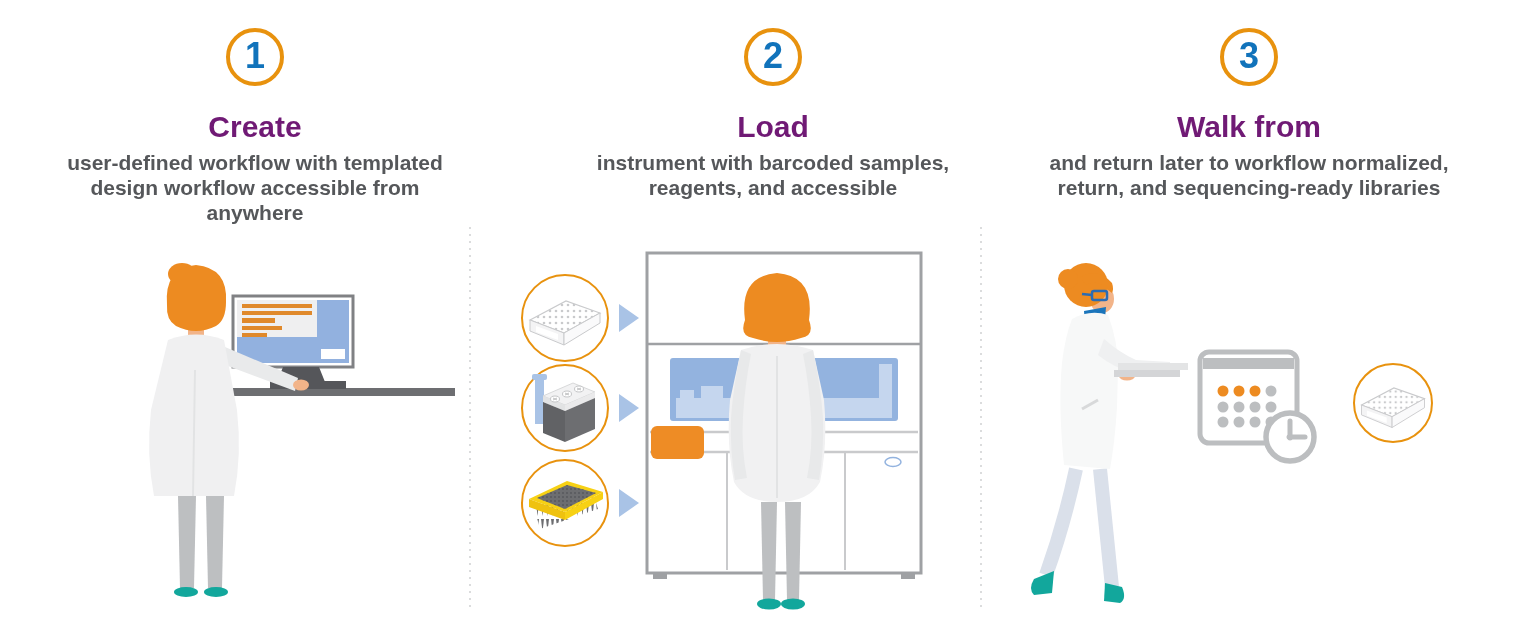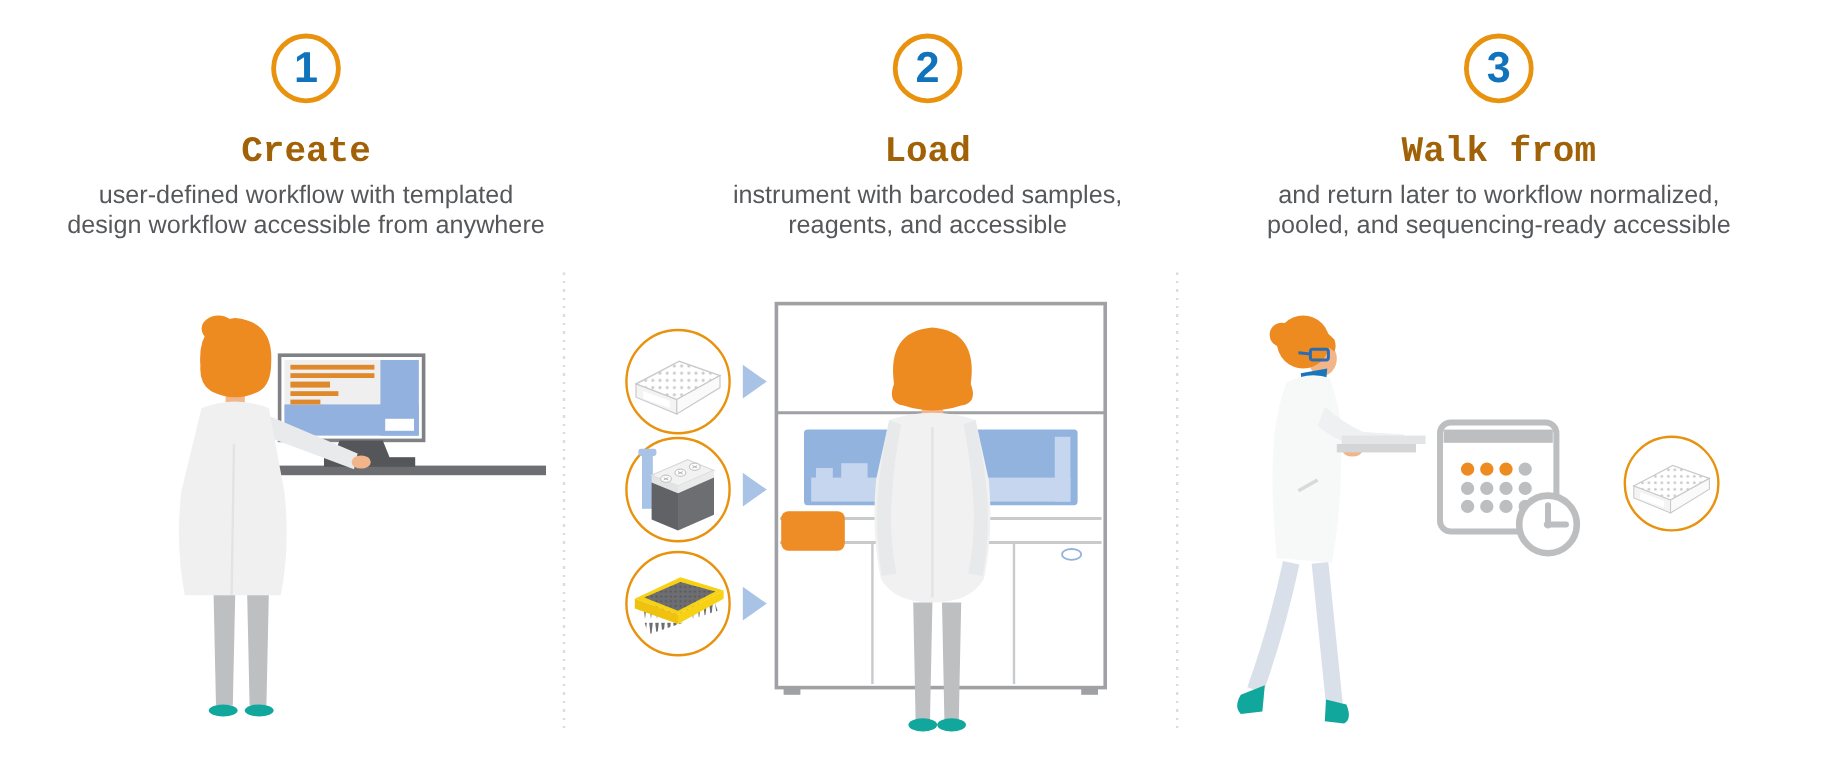--- a/index.html
+++ b/index.html
@@ -10,22 +10,22 @@
   .step-header{position:absolute;top:28px;text-align:center;}
   #step1{left:40px;width:430px;}
   #step2{left:556px;width:434px;}
   #step3{left:1026px;width:446px;}
   .badge{
     box-sizing:border-box;width:58px;height:58px;margin:0 auto 24px;
     border:4px solid #E8920E;border-radius:50%;
     display:flex;align-items:center;justify-content:center;
     font-size:36px;font-weight:bold;color:#1173BB;line-height:1;padding-bottom:2px;
   }
-  .step-title{font-size:30px;font-weight:bold;color:#a16207;margin:0 0 6px;font-family:Liberation Mono, monospace;}
-  .step-desc{font-size:21px;line-height:25px;color:#55575A;}
+  .step-title{font-size:30px;font-weight:bold;color:#701a75;margin:0 0 6px;}
+  .step-desc{font-size:21px;line-height:25px;color:#55575A;font-weight:bold;}
   .divider{
     position:absolute;top:227px;height:381px;width:2px;
     background-image:repeating-linear-gradient(to bottom,#DBDCDD 0px,#DBDCDD 2px,transparent 2px,transparent 7px);
   }
   #divider1{left:469px;}
   #divider2{left:980px;}
   .illu{position:absolute;}
   #illu1{left:120px;top:250px;}
   #illu2{left:505px;top:248px;}
   #illu3{left:1020px;top:255px;}
@@ -57,21 +57,21 @@
     </div>
   </div>
 
   <div class="step-header" id="step3">
     <div class="badge">
       <span>3</span>
     </div>
     <div class="step-title">Walk from</div>
     <div class="step-desc">
       <div>and return later to workflow normalized,</div>
-      <div>pooled, and sequencing-ready accessible</div>
+      <div>return, and sequencing-ready libraries</div>
     </div>
   </div>
 
   <div class="divider" id="divider1"></div>
   <div class="divider" id="divider2"></div>
 
   <svg class="illu" id="illu1" width="345" height="365" viewBox="0 0 345 365">
 
     <rect x="103" y="138" width="232" height="8" fill="#6D6E71"></rect>
 

